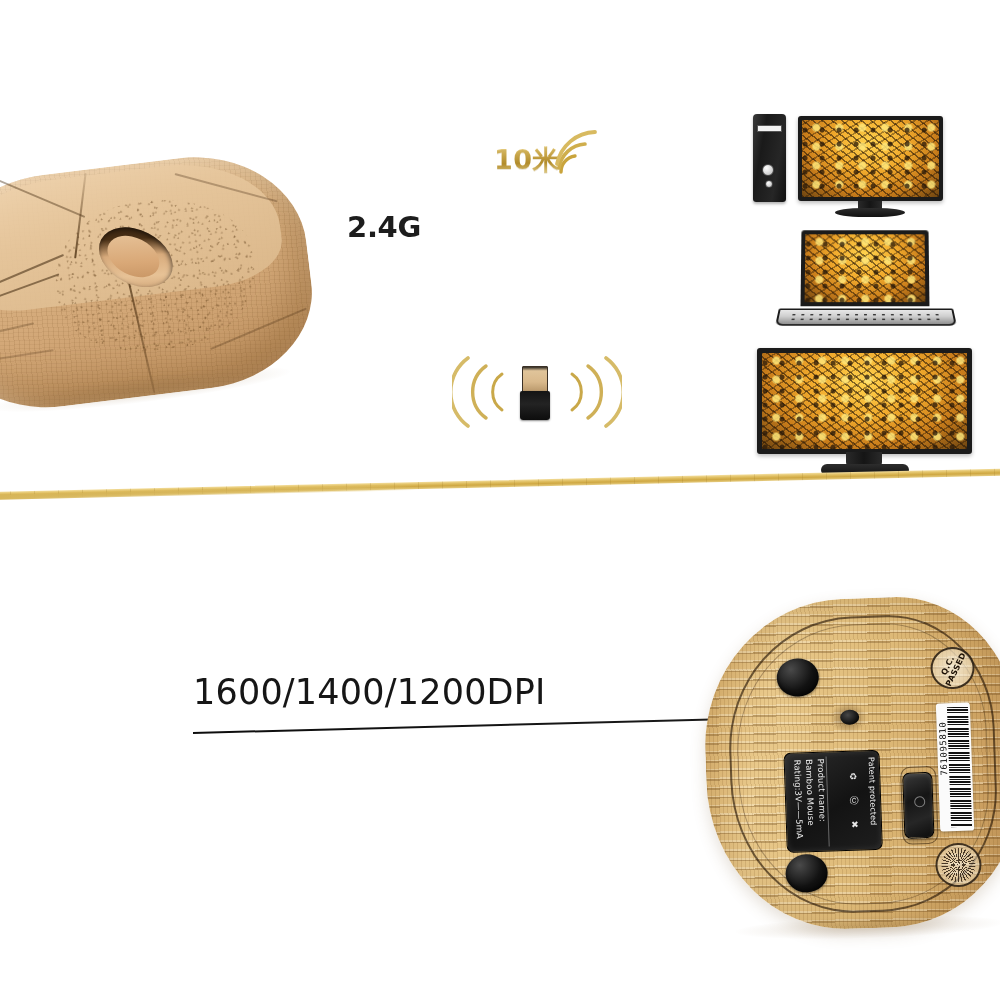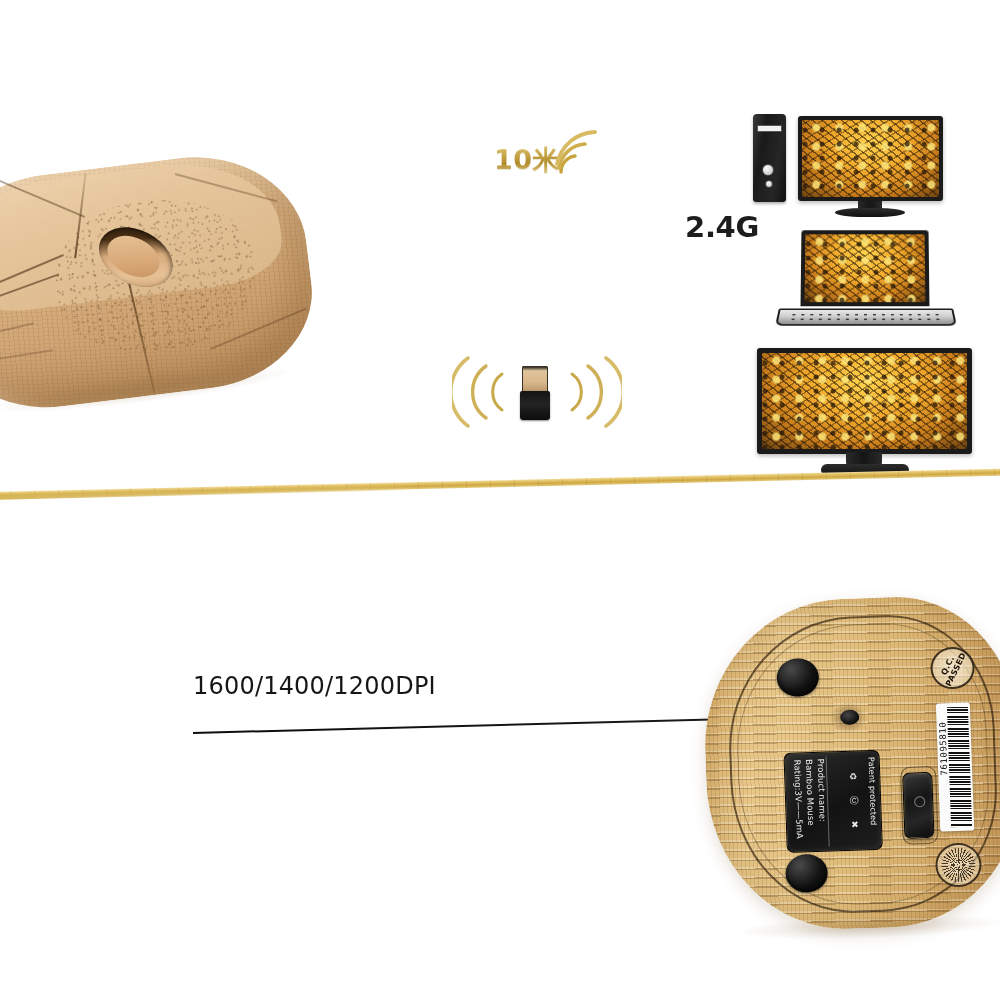--- a/index.html
+++ b/index.html
@@ -119,21 +119,20 @@
     text-shadow: 0 1px 0 rgba(150,115,30,.18);
   }
   .wifi-arcs { position: absolute; left: 55px; top: 0px; width: 72px; height: 60px; }
 
   
   #feature-24g { position: absolute; left: 347px; top: 178px; width: 412px; }
   .feat-title {
     font-size: 29px; font-weight: 700; color: #1d1d1d;
     letter-spacing: -.3px; margin-bottom: 9px;
     font-family: "DejaVu Sans", sans-serif;
-    text-align: right;
   }
   .feat-desc {
     font-size: 18.5px; line-height: 1.48; color: #2b2b2b;
     font-family: "DejaVu Sans", sans-serif;
     max-width: 408px;
   }
 
   
   #dongle-group { position: absolute; left: 452px; top: 316px; width: 180px; height: 88px; }
   .dongle {
@@ -244,21 +243,21 @@
     position: absolute; left: 0; top: 9px; width: 430px; height: 5px;
     background: linear-gradient(90deg, #d7b65a 0%, rgba(226,199,118,.35) 88%, rgba(255,255,255,0) 100%);
     border-radius: 2px;
   }
 
   
   #panel-bottom { position: absolute; left: 0; top: 500px; width: 1000px; height: 500px; }
 
   #dpi-label {
     position: absolute; left: 193px; top: 172px;
-    font-size: 24px; color: #161616; letter-spacing: .2px;
+    font-size: 35px; color: #161616; letter-spacing: .2px;
     font-family: "DejaVu Sans", sans-serif;
     white-space: nowrap;
   }
   #dpi-leader {
     position: absolute; left: 193px; top: 232px;
     width: 548px; height: 2px;
     background: linear-gradient(90deg, #0d0d0d, #1a1a1a);
     transform: rotate(-1.5deg); transform-origin: left center;
   }
 

